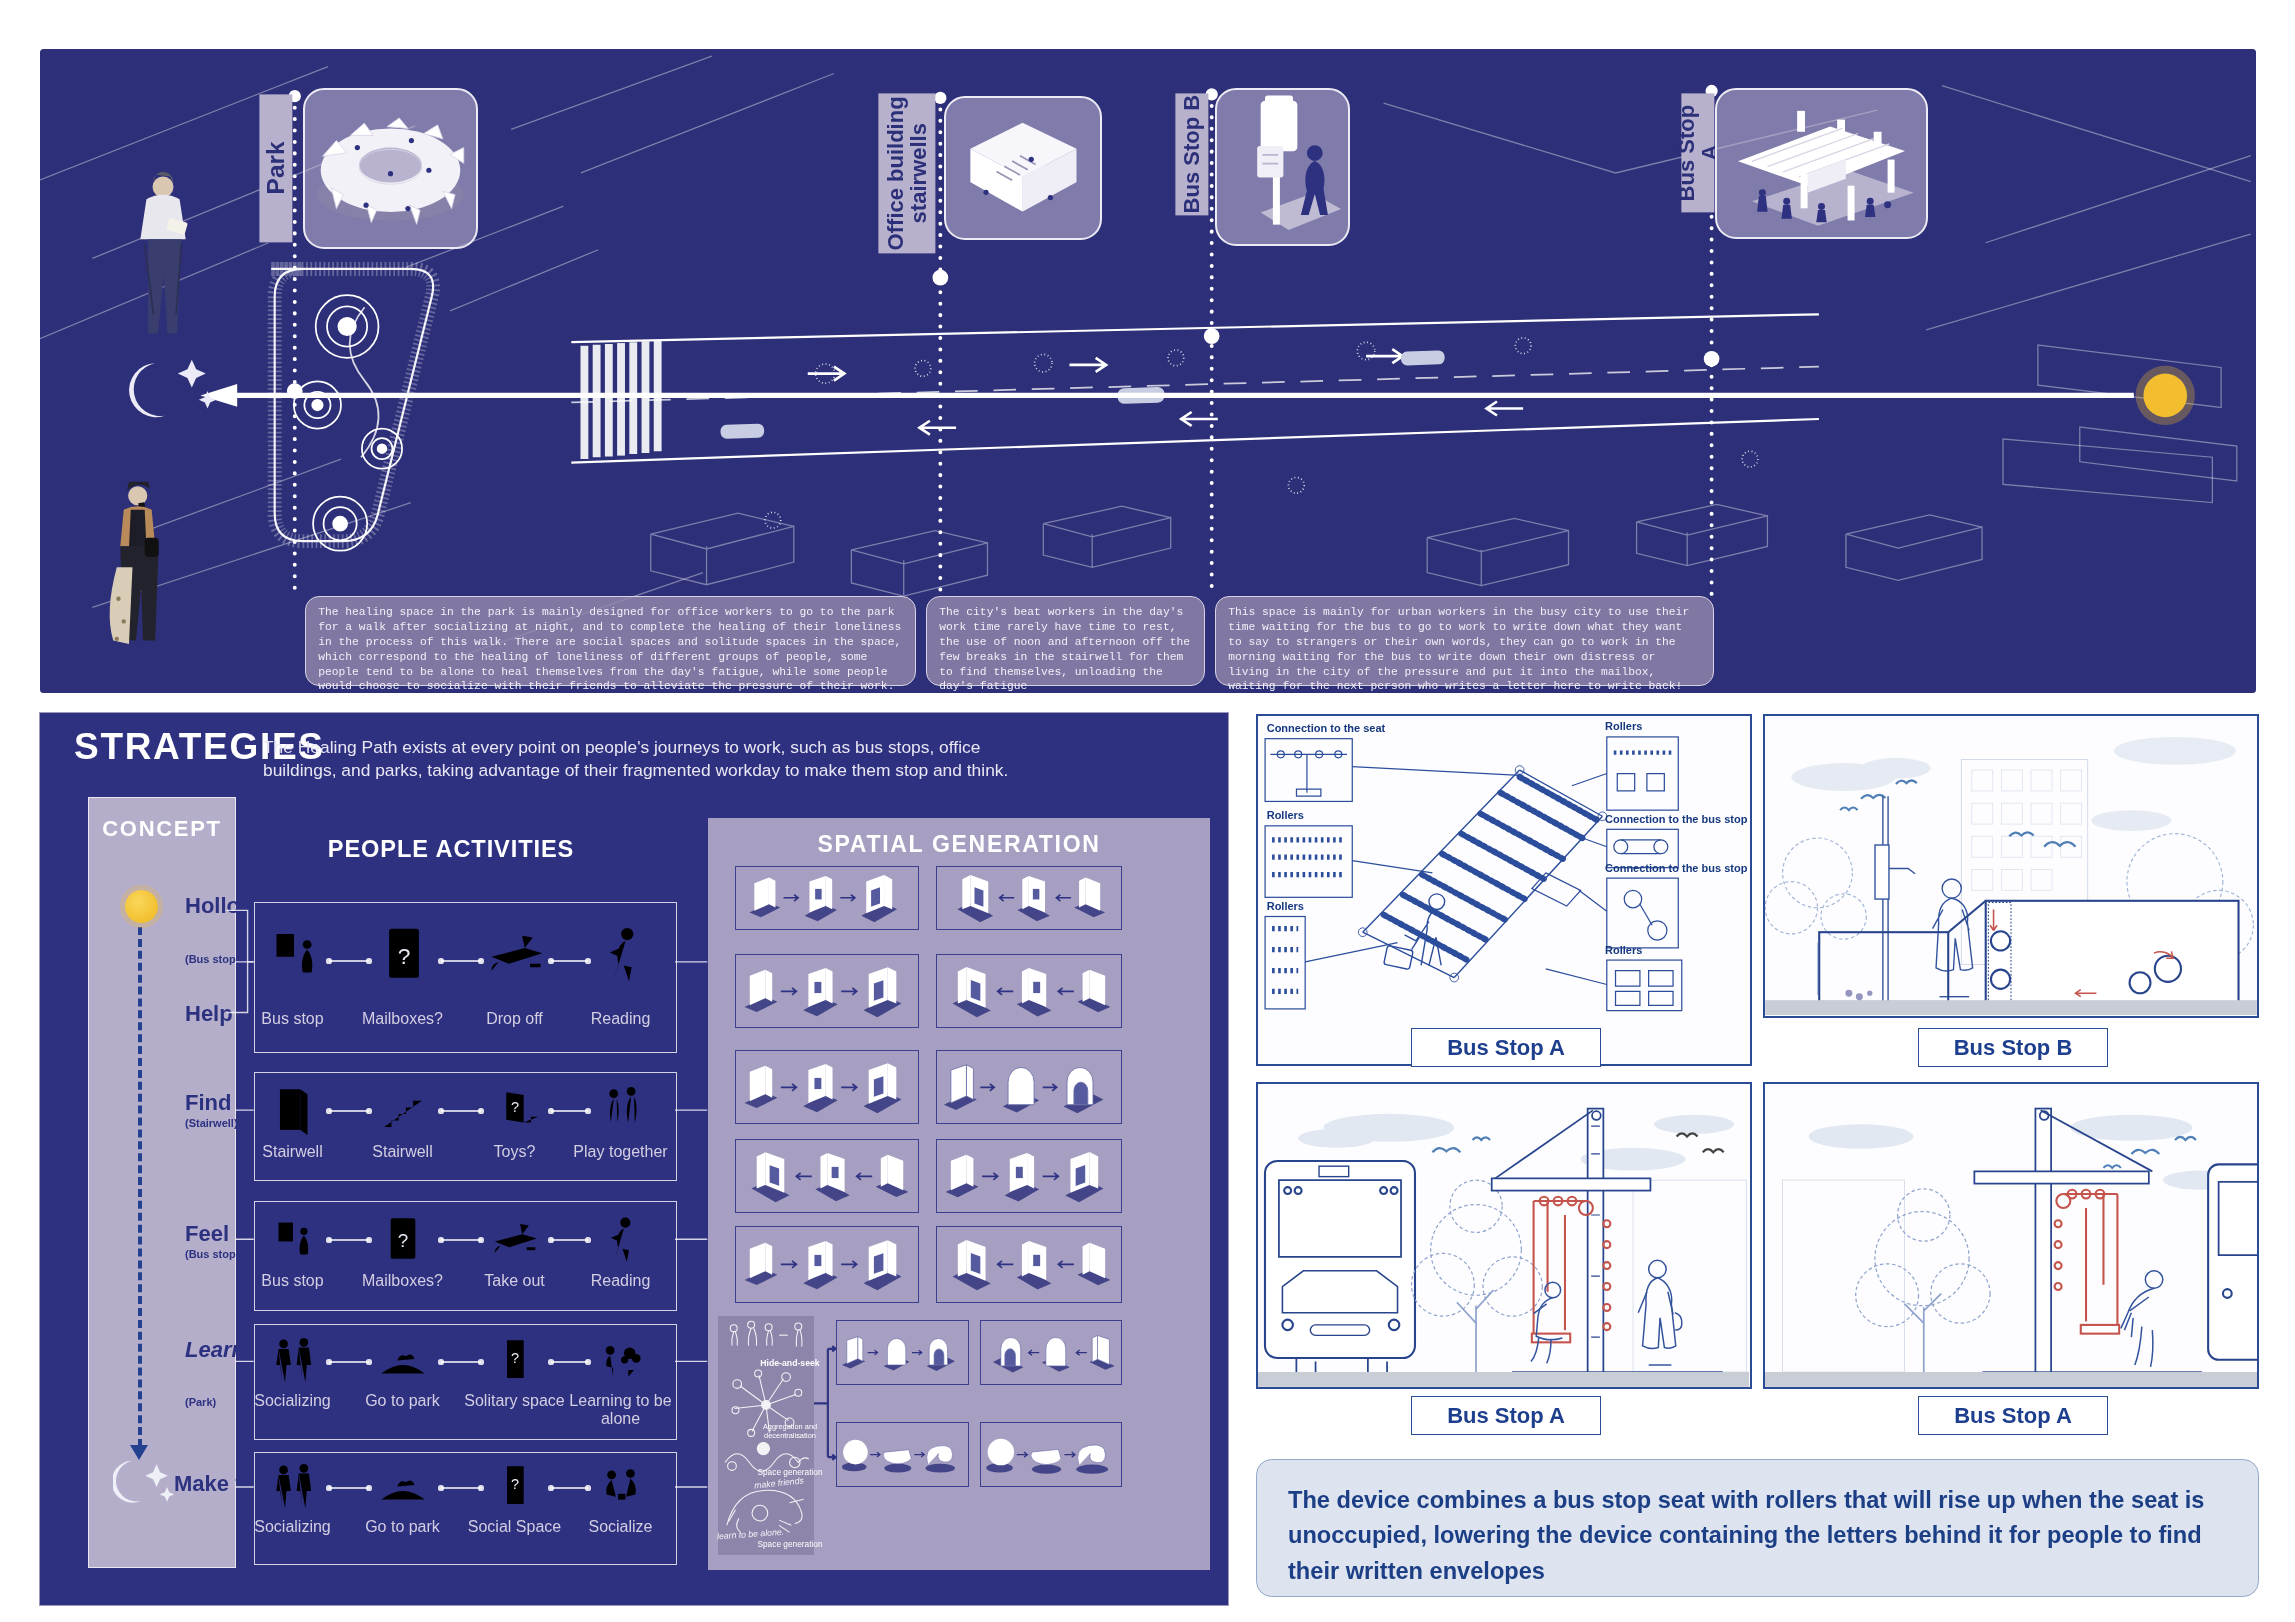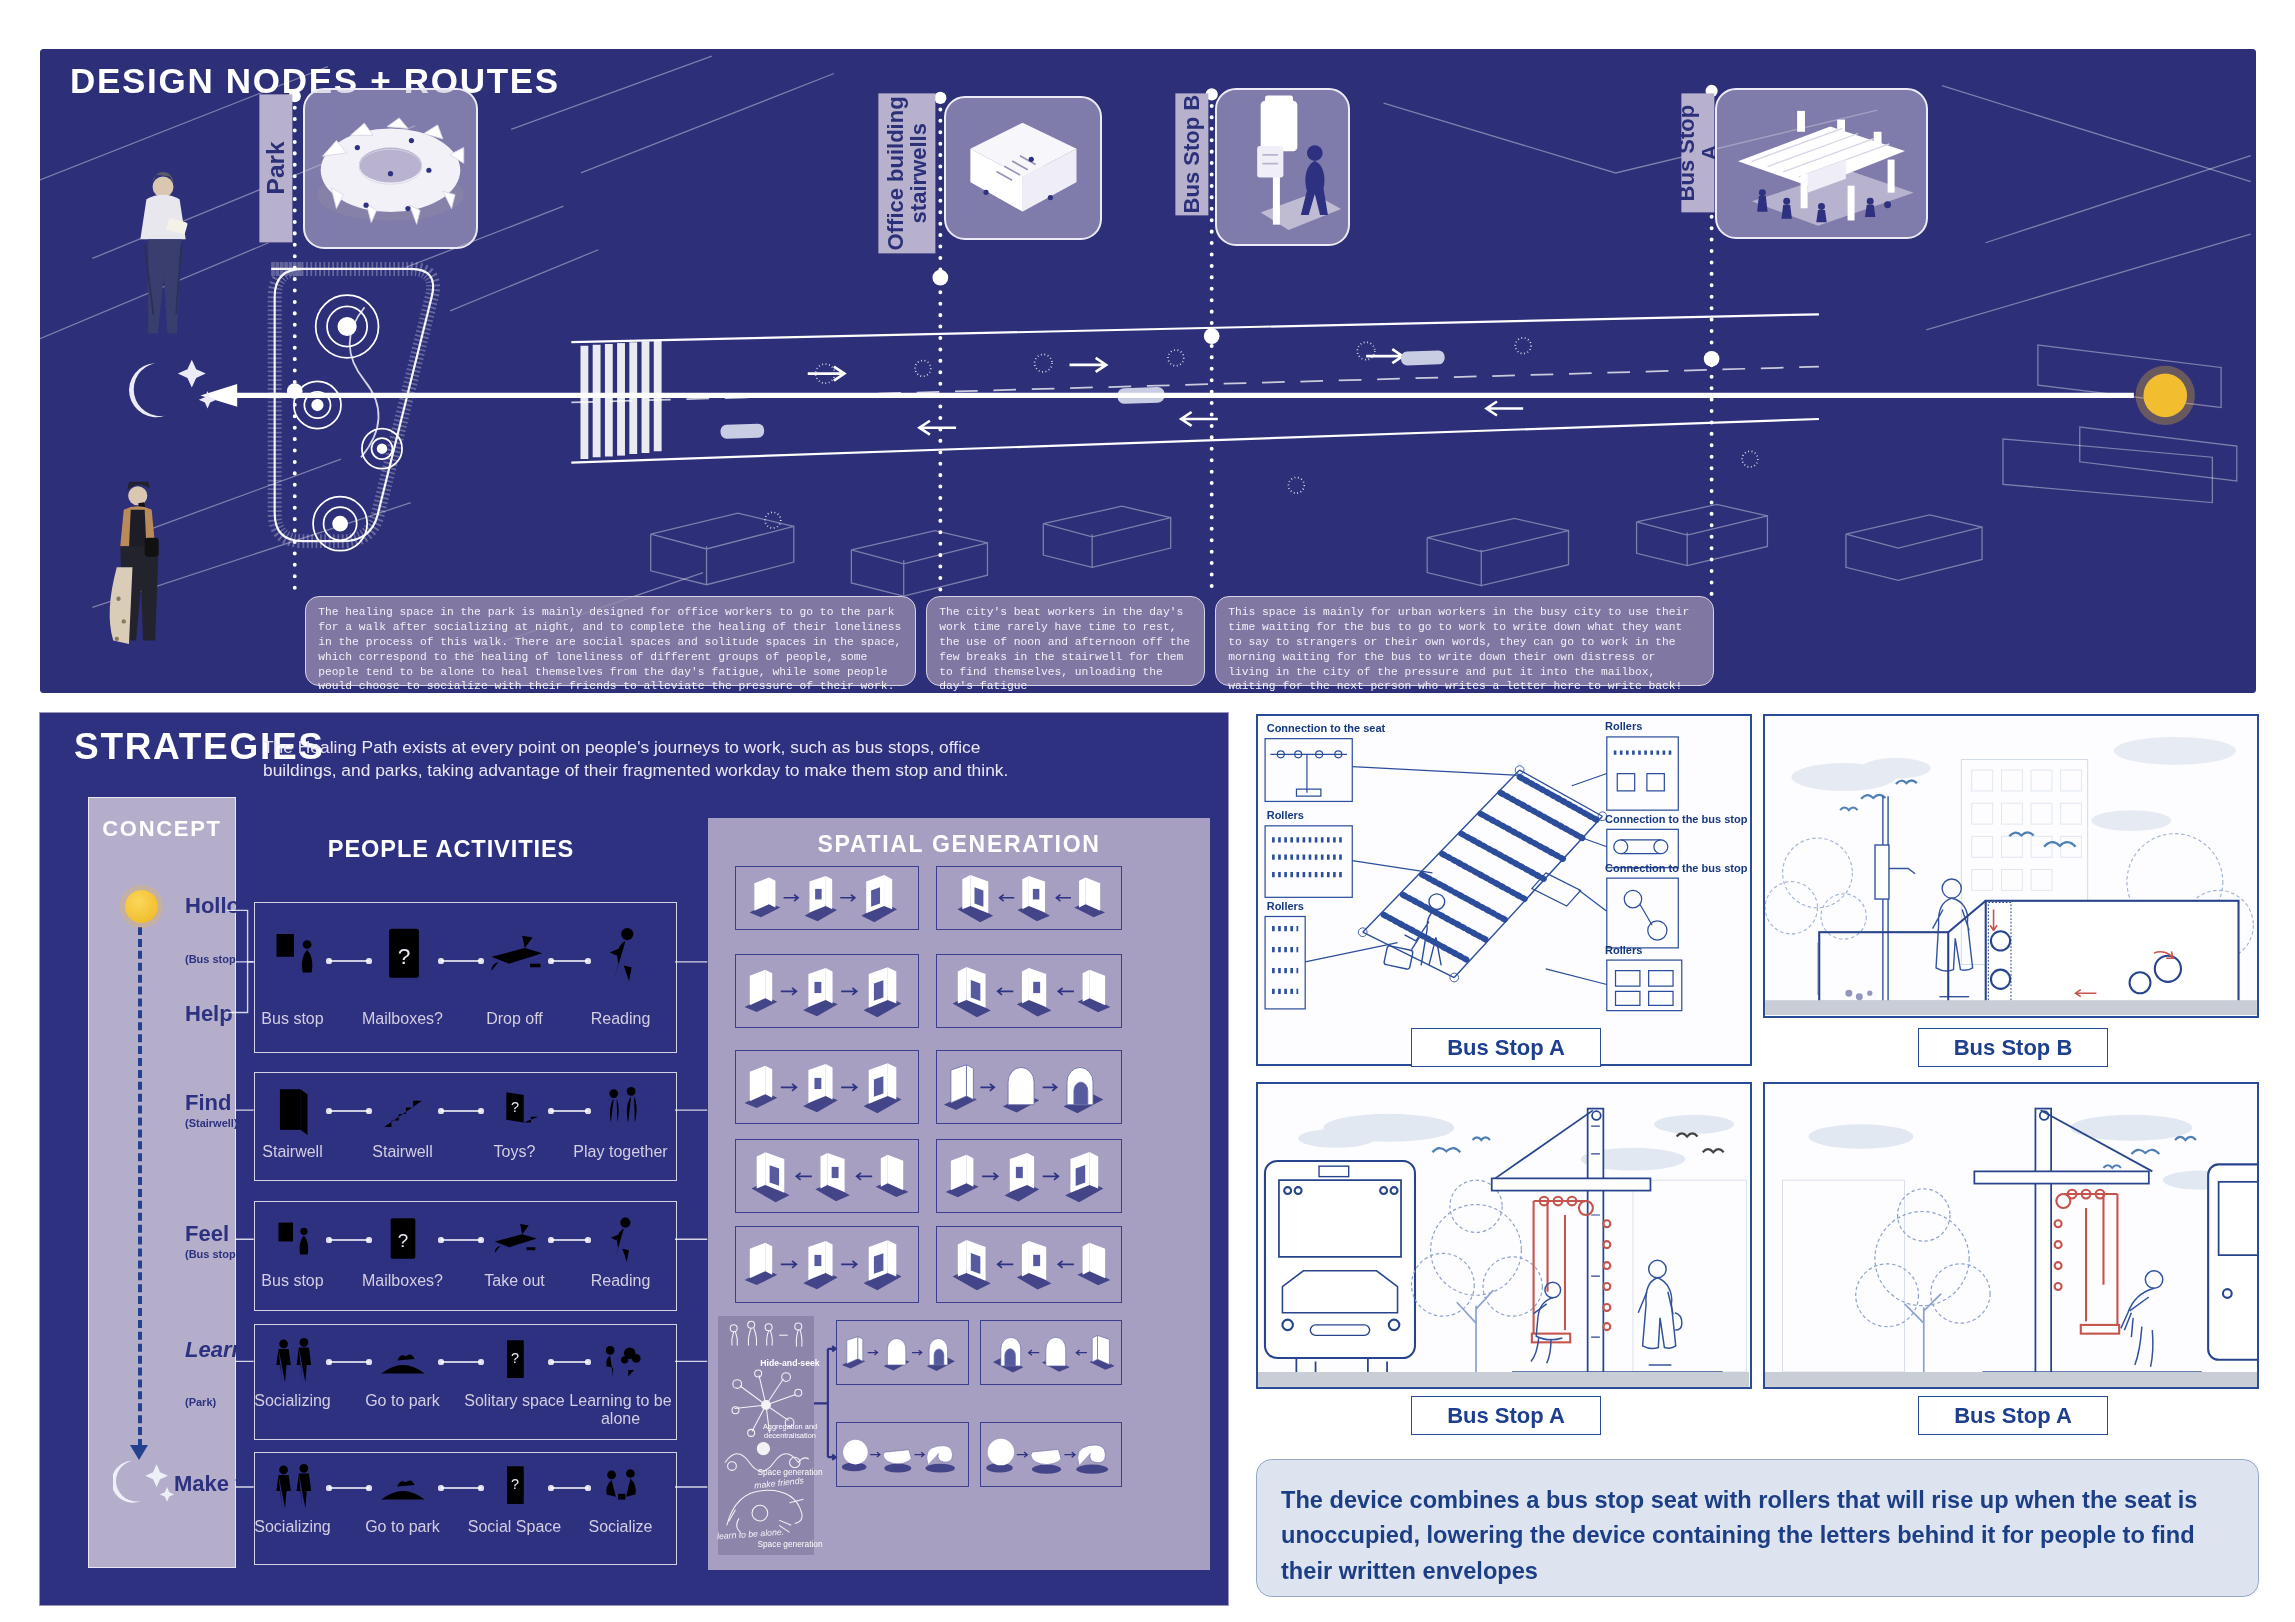--- a/index.html
+++ b/index.html
@@ -31,21 +31,21 @@
   .spanel{left:708px;top:818px;width:502px;height:752px;background:#a79fc1;}
   .sgtitle{left:708px;top:831px;width:502px;text-align:center;color:#fff;font-size:23px;font-weight:bold;letter-spacing:1.7px;}
   .sgbox{border:1.7px solid #3b3f8e;box-sizing:border-box;}
   .subpanel{left:718px;top:1316px;width:96px;height:239px;background:#8e86aa;}
   .subtxt{color:#fff;text-align:center;width:104px;left:738px;}
   .hand{font-style:italic;color:#f2f0f8;}
   
   .dpanel{background:#fdfdff;border:2.2px solid #2a4c96;box-sizing:border-box;overflow:hidden;}
   .bl{color:#16387f;font-size:11px;font-weight:bold;line-height:1.05;}
   .capbox{background:#fff;border:1.7px solid #2a4c96;color:#1d3f8e;font-size:22px;font-weight:bold;display:flex;align-items:center;justify-content:center;}
-  .descbox{left:1256px;top:1459px;width:1003px;height:138px;background:#dde4f0;border:1.7px solid #93a7cb;border-radius:15.7px;color:#1c3e85;font-size:23.6px;font-weight:bold;line-height:1.5;padding:23px 24px;box-sizing:border-box;}
+  .descbox{left:1256px;top:1459px;width:1003px;height:138px;background:#dde4f0;border:1.7px solid #93a7cb;border-radius:15.7px;color:#1c3e85;font-size:23.6px;font-weight:bold;line-height:1.5;padding:23px 31px;box-sizing:border-box;}
   svg{display:block;}
 </style>
 </head>
 <body>
 
 <svg width="0" height="0" style="position:absolute">
 <defs>
 <g id="defs-icons" stroke="#e9e7f4" stroke-width="2.2" fill="none">
 <symbol id="i-busstop" viewBox="0 0 80 80">
           <path d="M30 8 V66 M12 68 H58"></path>
@@ -325,21 +325,20 @@
         <path d="M104 528 h16 l2 44 h-20z" fill="#1d1d28"></path>
         <path d="M92 570 h44 l-4 108 h-14 l-2 -62 -6 62 h-14z" fill="#23232e"></path>
         <path d="M88 594 q-14 52 -4 84 l18 4 4 -88z" fill="#d9cdb8"></path>
         <circle cx="90" cy="630" r="2.5" fill="#8a7a5c"></circle>
           <circle cx="96" cy="656" r="2.5" fill="#8a7a5c"></circle>
           <circle cx="88" cy="676" r="2.5" fill="#8a7a5c"></circle>
         <rect x="120" y="560" width="16" height="22" rx="4" fill="#111"></rect>
       </g>
     </svg>
 
-    <div class="abs toptitle">DESIGN NODES + ROUTES</div>
 
     <div class="abs vbadge" style="left:219px;top:45px;width:30px;height:145px;font-size:24.4px;">Park</div>
     <div class="abs vbadge" style="left:838px;top:44px;width:54px;height:157px;">Office building stairwells</div>
     <div class="abs vbadge" style="left:1135px;top:44px;width:30px;height:119px;">Bus Stop B</div>
     <div class="abs vbadge" style="left:1641px;top:44px;width:30px;height:116px;">Bus Stop A</div>
 
     <div class="abs callout" style="left:263px;top:39px;width:171px;height:157px;">
       <svg width="171" height="157" viewBox="0 0 196 180">
         <ellipse cx="98" cy="120" rx="84" ry="30" fill="#8d85a8" opacity=".55"></ellipse>
         <ellipse cx="98" cy="92" rx="80" ry="48" fill="#f2f1f7"></ellipse>

